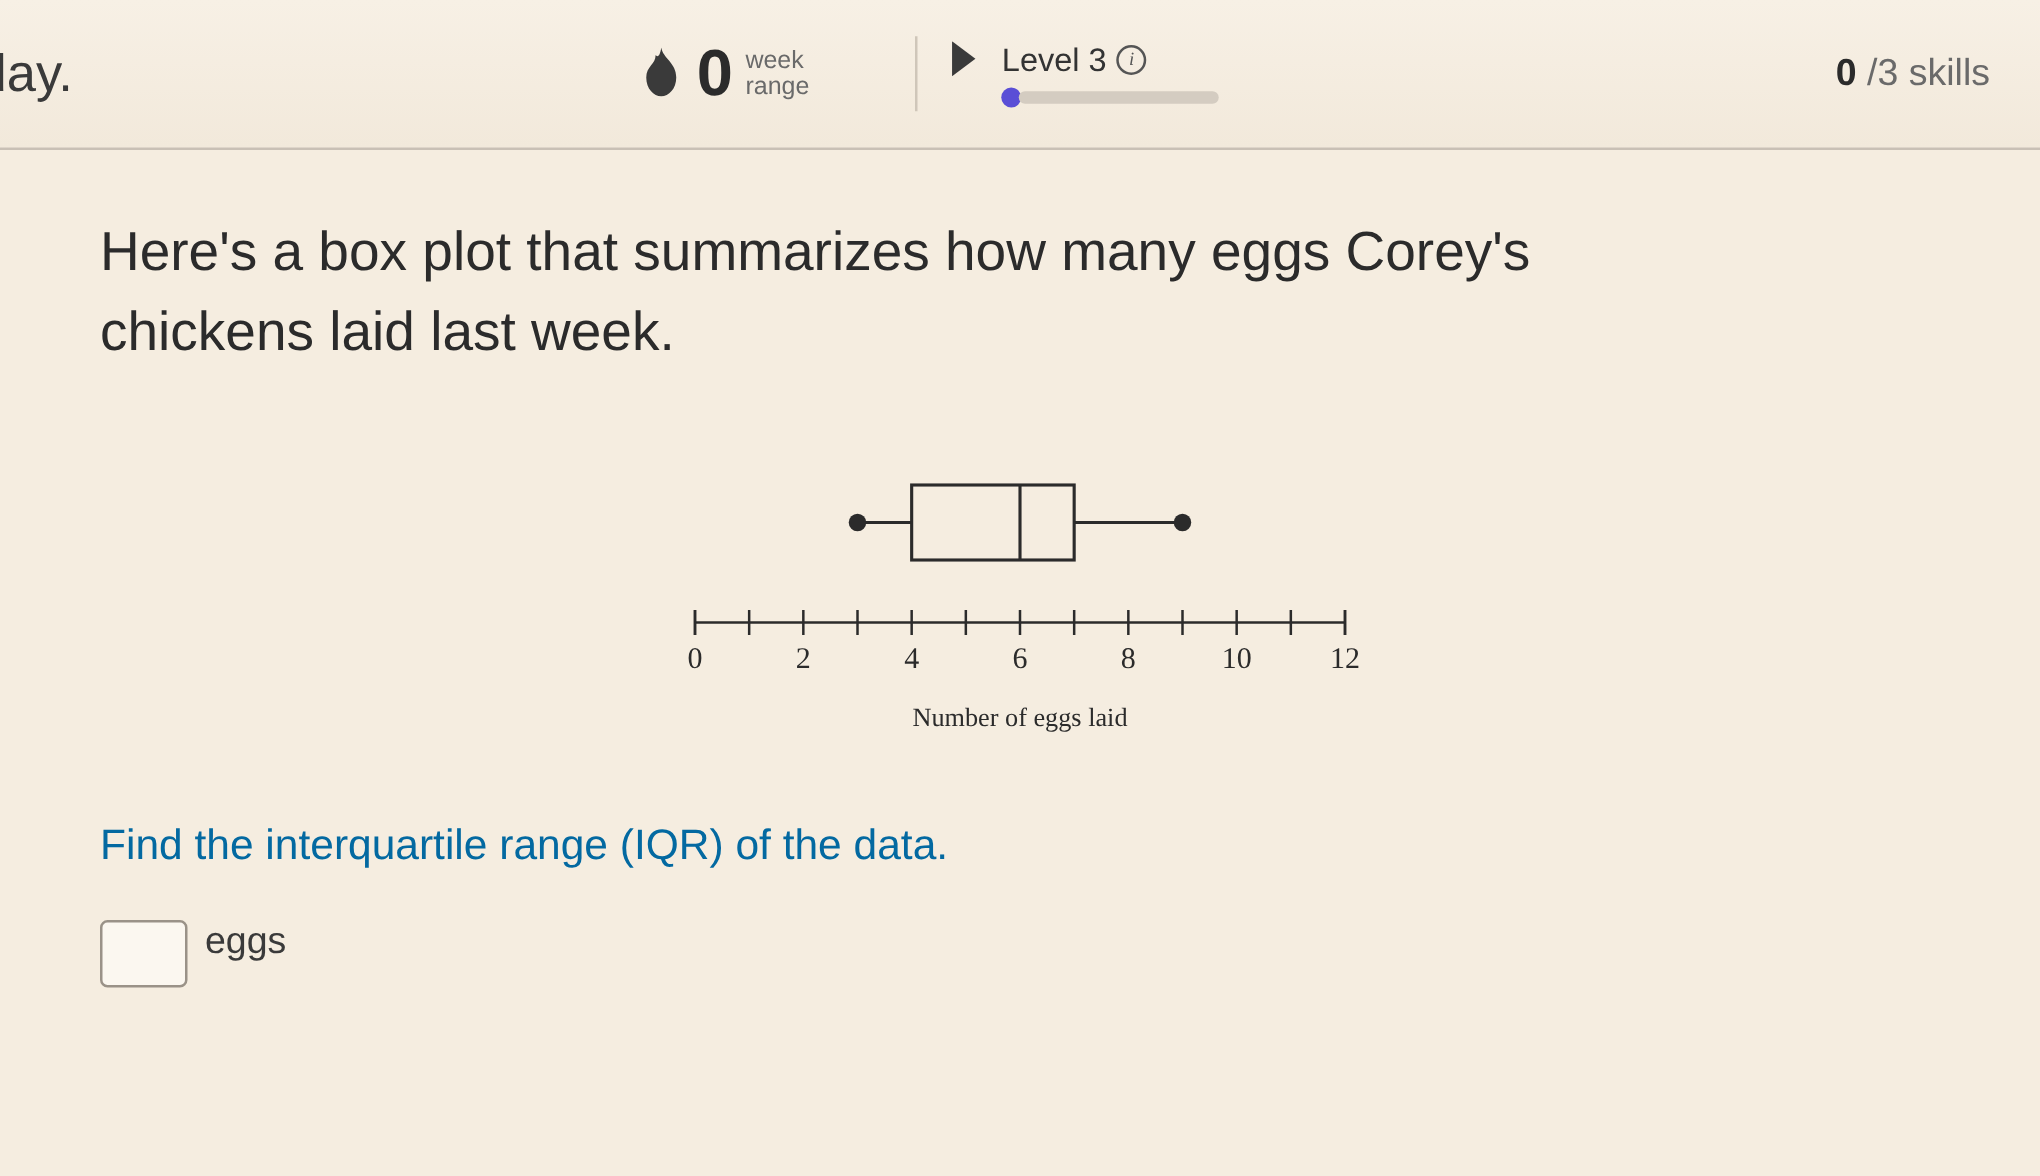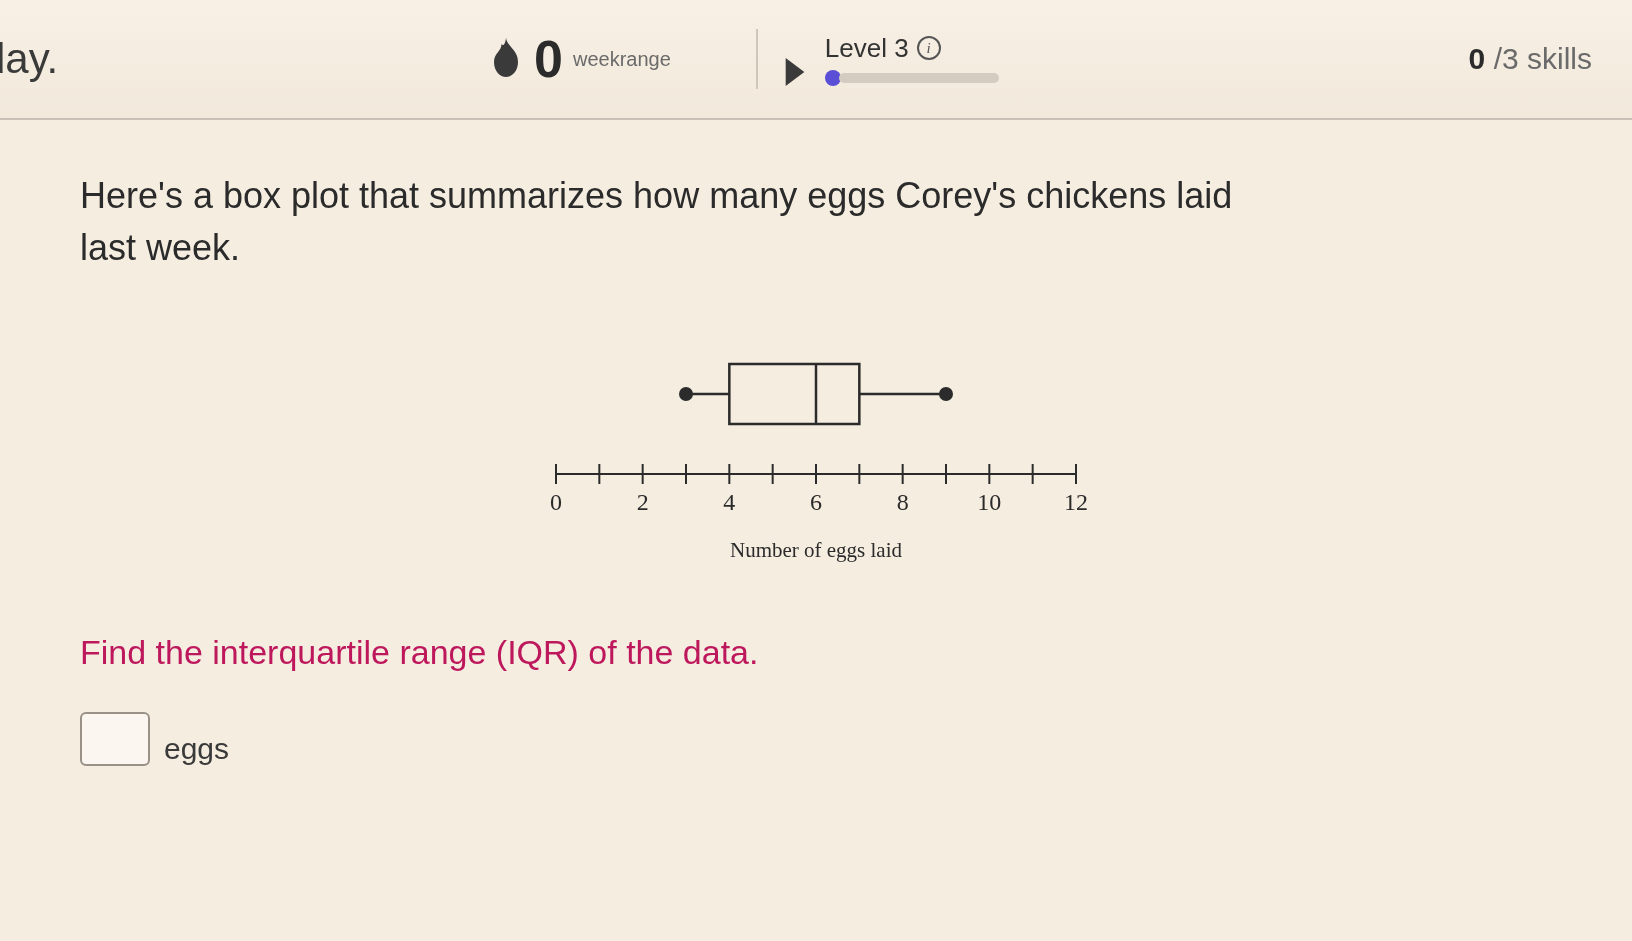--- a/index.html
+++ b/index.html
@@ -28,66 +28,66 @@
     font-weight: 400;
   }
   .streak-group {
     display: flex;
     align-items: center;
     gap: 10px;
     margin-right: 60px;
   }
   .flame-icon svg { width: 36px; height: 42px; display:block; }
   .streak-num { font-size: 52px; font-weight: 700; color: #2b2b2b; line-height:1; }
-  .streak-labels { display:flex; flex-direction:row; font-size:20px; color:#6a6a6a; line-height:1.05; }
+  .streak-labels { display:flex; flex-direction:column; font-size:20px; color:#6a6a6a; line-height:1.05; }
   .divider { width:2px; height:60px; background:#cfc6b9; margin: 0 25px; }
-  .level-group { display:flex; align-items:flex-end; gap:18px; margin-right:auto; }
+  .level-group { display:flex; align-items:flex-start; gap:18px; margin-right:auto; }
   .play-icon svg { width:24px; height:28px; display:block; }
   .level-col { display:flex; flex-direction:column; gap:6px; }
   .level-label-row { display:flex; align-items:center; gap:8px; font-size:26px; color:#333; }
   .info-circle {
     width:24px; height:24px; border:2px solid #555; border-radius:50%;
     display:inline-flex; align-items:center; justify-content:center;
     font-size:15px; font-family: Georgia, serif; font-style:italic; color:#555;
   }
   .progress-wrap { display:flex; align-items:center; gap:0; }
   .progress-dot { width:16px; height:16px; border-radius:50%; background:#5a4ed6; }
   .progress-bar { width:160px; height:10px; background:#d4ccc1; border-radius:5px; margin-left:-2px; }
   .skills-count { font-size:30px; color:#6a6a6a; margin-left:40px; white-space:nowrap; }
   .skills-count b { color:#2b2b2b; font-weight:700; }
 
   .content {
     padding: 50px 80px 30px 80px;
   }
   .prompt {
-    font-size: 36px;
+    font-size: 44px;
     color: #2b2b2b;
     line-height: 1.45;
     max-width: 1200px;
   }
   .plot-area {
     width: 560px;
     margin: 60px auto 20px auto;
   }
   .boxplot-svg { display:block; }
   .axis-title {
     font-size: 21px;
     color: #2b2b2b;
     text-align:center;
     margin-top: 14px;
     font-family: Georgia, "Times New Roman", serif;
   }
   .question {
     font-size: 34px;
-    color: #be185d;
+    color: #0369a1;
     margin-top: 70px;
   }
   .answer-row {
     display:flex;
-    align-items:flex-end;
+    align-items:flex-start;
     gap: 14px;
     margin-top: 40px;
   }
   .answer-input {
     width: 70px;
     height: 54px;
     border: 2px solid #9a9288;
     border-radius: 6px;
     background: #fbf7f0;
     font-size: 24px;

